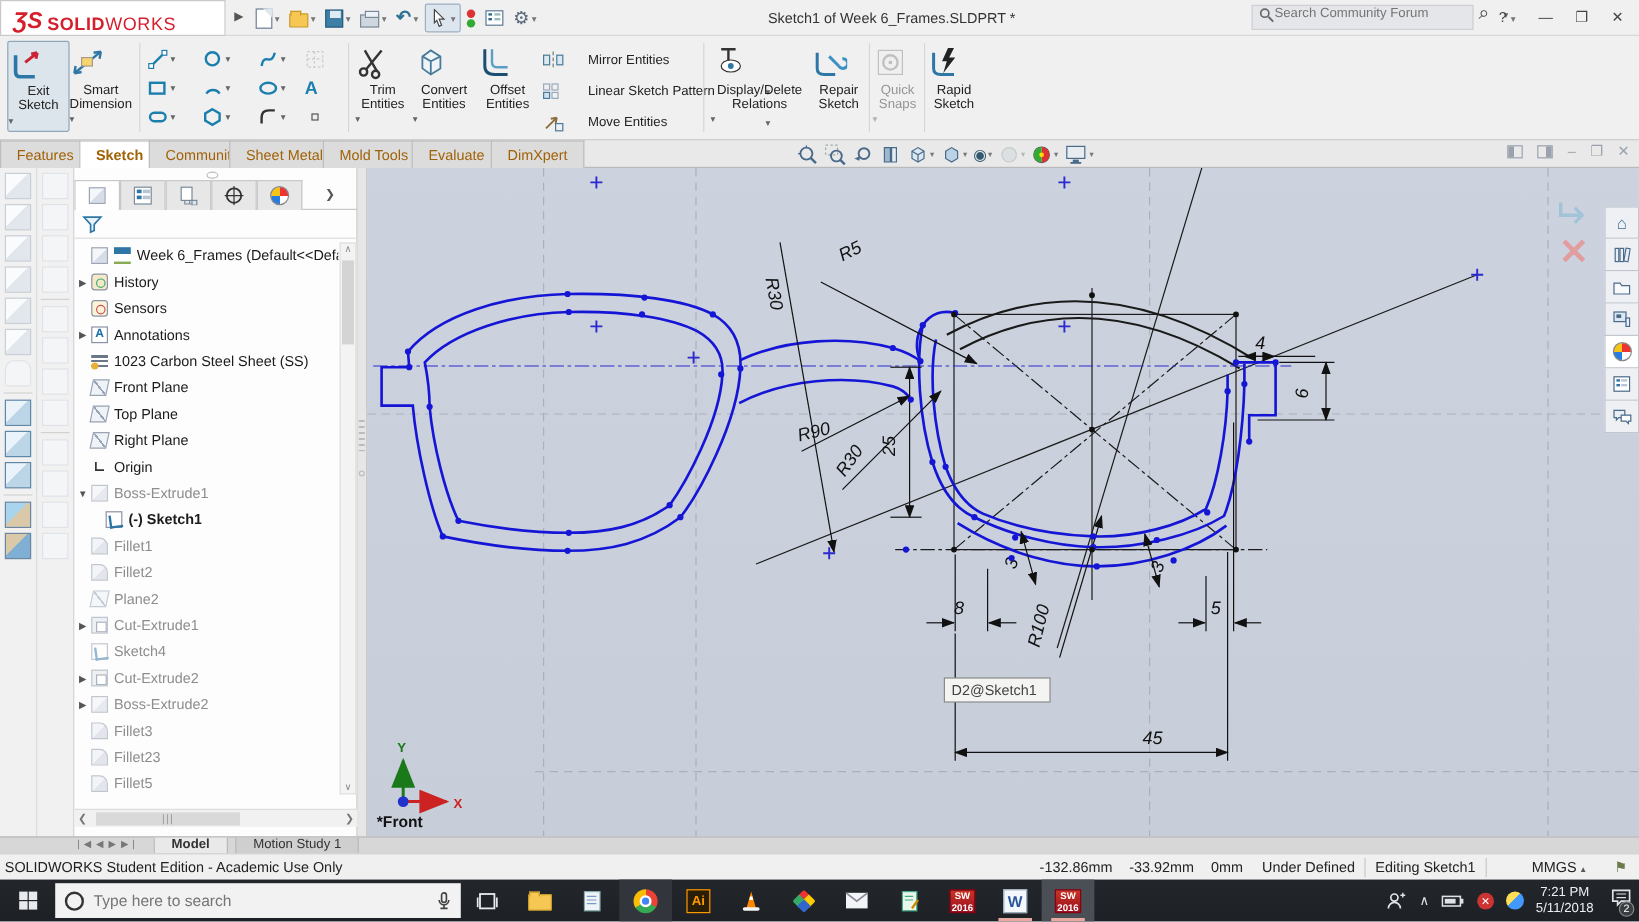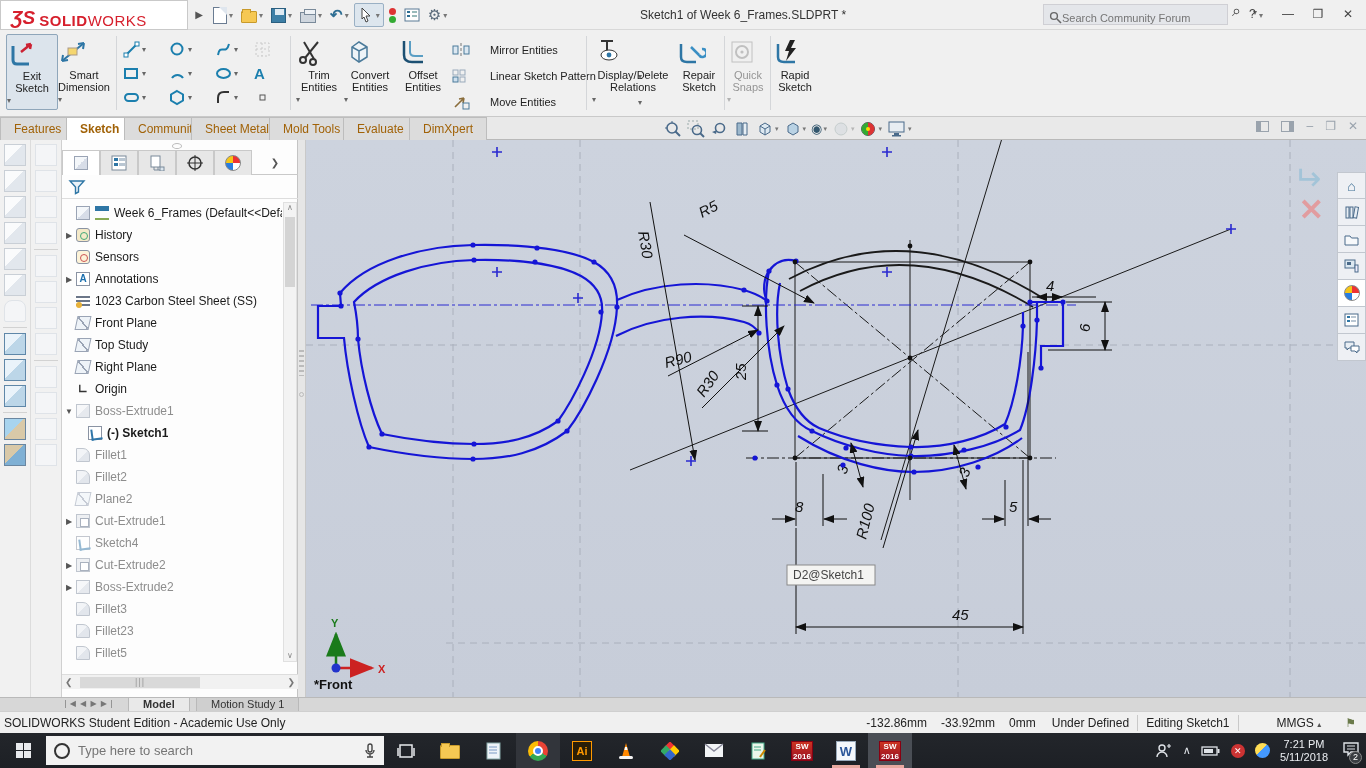--- a/index.html
+++ b/index.html
@@ -14,21 +14,21 @@
 .logo-solid{color:#d61f2c;font-weight:bold;font-size:15px;letter-spacing:.5px}
 .logo-works{color:#d61f2c;font-size:15px;letter-spacing:.5px}
 #logo-expand{position:absolute;left:192px;top:4px;width:14px;height:22px;color:#555;font-size:10px;line-height:22px;text-align:center}
 #qat{position:absolute;left:210px;top:0;height:30px;display:flex;align-items:center;gap:2px}
 .qbtn{height:24px;display:flex;align-items:center;padding:0 3px;border-radius:2px;color:#2e6e93}
 .qbtn .car{color:#777;font-size:8px;margin-left:2px}
 .qsel{border:1px solid #9ab0c4;background:#dde6ee}
 .glyph16{font-size:15px;line-height:16px}
 .tl-dot{width:7px;height:7px;border-radius:50%;display:inline-block}
 #win-title{position:absolute;left:640px;top:0;width:400px;height:30px;line-height:30px;font-size:12px;color:#333;text-align:left}
-#comm-search{position:absolute;left:1043px;top:4px;width:185px;height:21px;background:#e4e6ea;border:1px solid #cfcfd4;display:flex;align-items:flex-end;padding:0 4px}
+#comm-search{position:absolute;left:1043px;top:4px;width:185px;height:21px;background:#e4e6ea;border:1px solid #cfcfd4;display:flex;align-items:flex-start;padding:0 4px}
 #comm-search input{border:0;background:transparent;font-size:11px;color:#555;width:140px;outline:none}
 #search-mag{position:absolute;left:1232px;top:2px;font-size:16px;color:#444}
 #search-car{position:absolute;left:1253px;top:8px;font-size:8px;color:#666}
 .win-ctl{position:absolute;top:0;width:28px;height:29px;text-align:center;line-height:29px;color:#444;font-size:12px}
 
 
 #ribbon{left:0;top:30px;width:1366px;height:87px;background:#f0f0f0;border-bottom:1px solid #c9c9c9}
 .rsep{position:absolute;top:6px;height:74px;width:1px;background:#d4d6d9}
 .bigbtn{position:absolute;top:4px;width:52px;height:76px;display:flex;flex-direction:column;align-items:flex-start;font-size:11px;color:#222;text-align:center}
 .bigbtn .bicon{width:30px;height:30px;margin:3px 0 2px}
@@ -596,21 +596,21 @@
           <span class="lbl">1023 Carbon Steel Sheet (SS)</span>
         </div>
       <div class="trow" style="top:110px">
           <span class="arw"></span>
           <span class="ti ti-plane"></span>
           <span class="lbl">Front Plane</span>
         </div>
       <div class="trow" style="top:132px">
           <span class="arw"></span>
           <span class="ti ti-plane"></span>
-          <span class="lbl">Top Study</span>
+          <span class="lbl">Top Plane</span>
         </div>
       <div class="trow" style="top:154px">
           <span class="arw"></span>
           <span class="ti ti-plane"></span>
           <span class="lbl">Right Plane</span>
         </div>
       <div class="trow" style="top:176px">
           <span class="arw"></span>
           <span class="ti ti-origin">∟</span>
           <span class="lbl">Origin</span>

